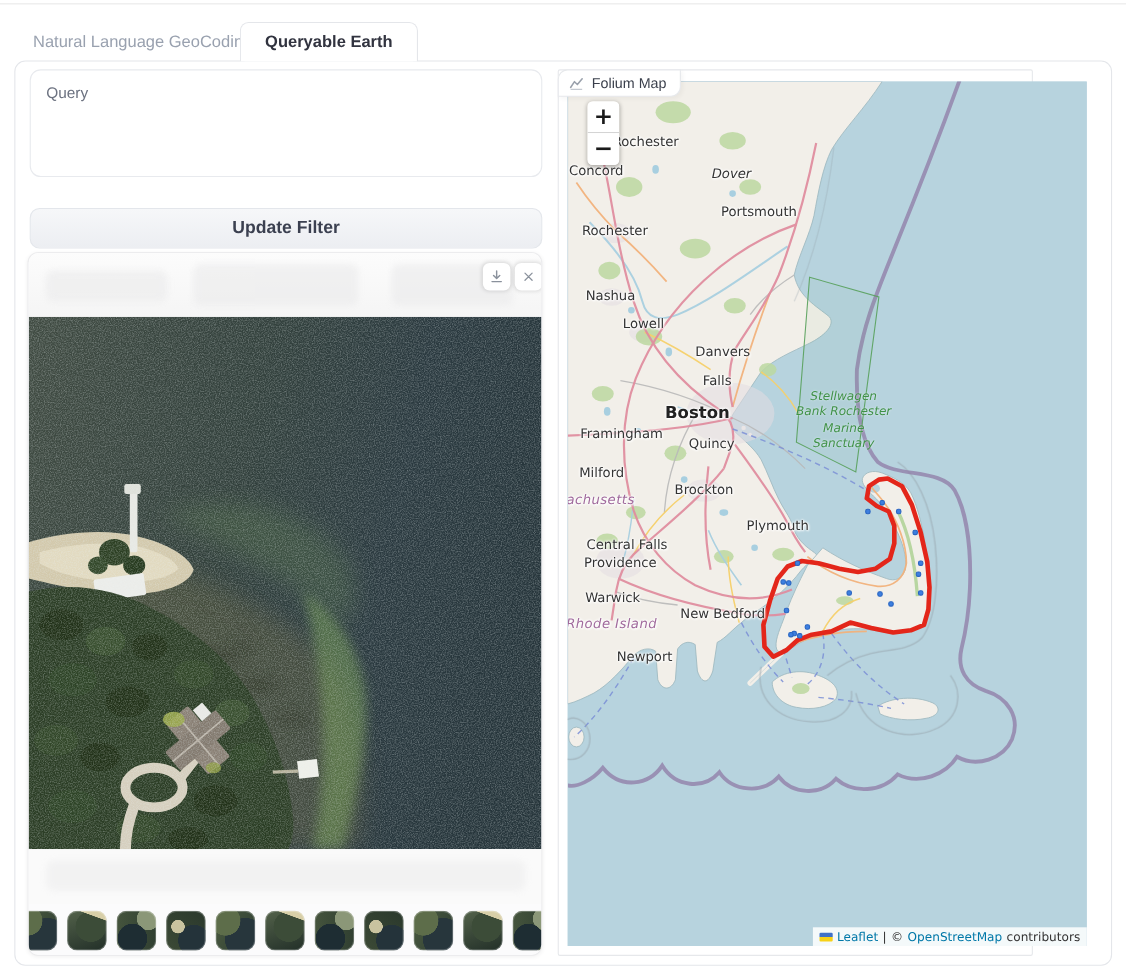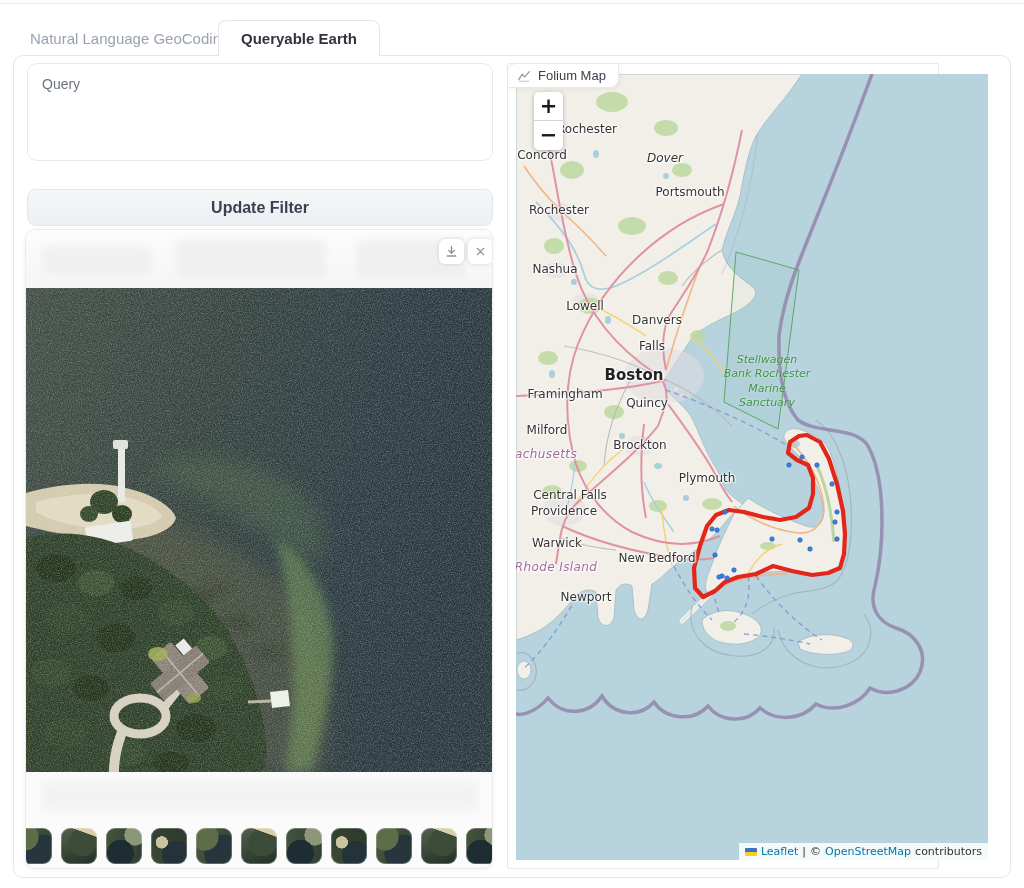--- a/index.html
+++ b/index.html
@@ -335,21 +335,21 @@
         <path d="M291,361 L304,368 L313,385 L321,410 L327,437 L329,460 L328,480 L324,494 L312,499 L296,501 L276,497 L257,492 L240,500 L222,503 L209,508 L199,517 L187,523 L179,514 L178,494 L184,472 L191,452 L200,441 L213,436 L228,438 L247,443 L264,446 L280,443 L293,434 L297,420 L297,404 L292,391 L281,386 L272,379 L274,368 L283,362 Z" fill="none" stroke="#e3261a" stroke-width="4.2" stroke-linejoin="round" stroke-linecap="round"></path>
       </svg>
 
       <div style="position:absolute;left:0;top:0;width:472px;height:786px;pointer-events:none;">
           <span class="mlabel city" style="left: 71px; top: 55px;">Rochester</span>
           <span class="mlabel city" style="left: 149px; top: 84px; font-style: italic;">Dover</span>
           <span class="mlabel city" style="left: 174px; top: 118px;">Portsmouth</span>
           <span class="mlabel city" style="left: 26px; top: 81px;">Concord</span>
           <span class="mlabel city" style="left: 43px; top: 136px;">Rochester</span>
           <span class="mlabel city" style="left: 39px; top: 195px;">Nashua</span>
-          <span class="mlabel city" style="left: 69px; top: 232px;">Lowell</span>
+          <span class="mlabel city" style="left: 69px; top: 220px;">Lowell</span>
           <span class="mlabel city" style="left: 141px; top: 246px;">Danvers</span>
           <span class="mlabel city" style="left: 136px; top: 272px;">Falls</span>
           <span class="mlabel city-lg" style="left: 118px; top: 301px;">Boston</span>
           <span class="mlabel city" style="left: 49px; top: 320px;">Framingham</span>
           <span class="mlabel city" style="left: 131px; top: 329px;">Quincy</span>
           <span class="mlabel city" style="left: 31px; top: 356px;">Milford</span>
           <span class="mlabel city" style="left: 124px; top: 371px;">Brockton</span>
           <span class="mlabel city" style="left: 191px; top: 404px;">Plymouth</span>
           <span class="mlabel city" style="left: 54px; top: 421px;">Central Falls</span>
           <span class="mlabel city" style="left: 48px; top: 437px;">Providence</span>

